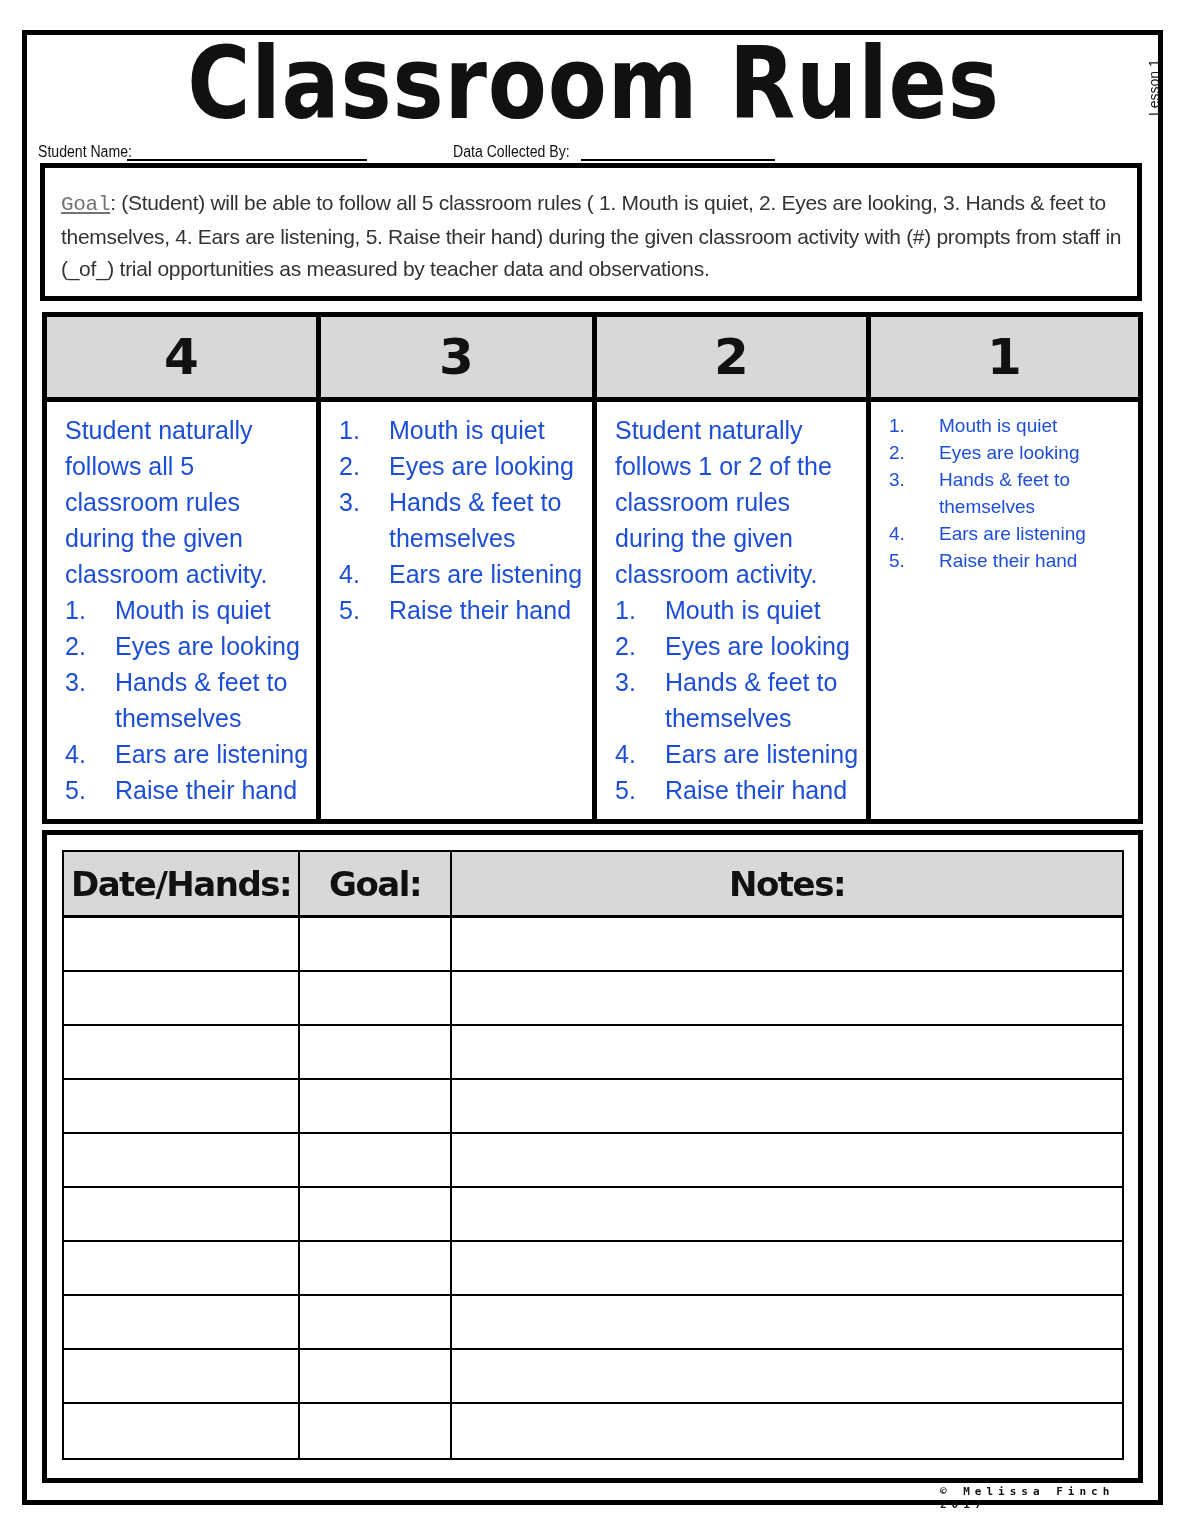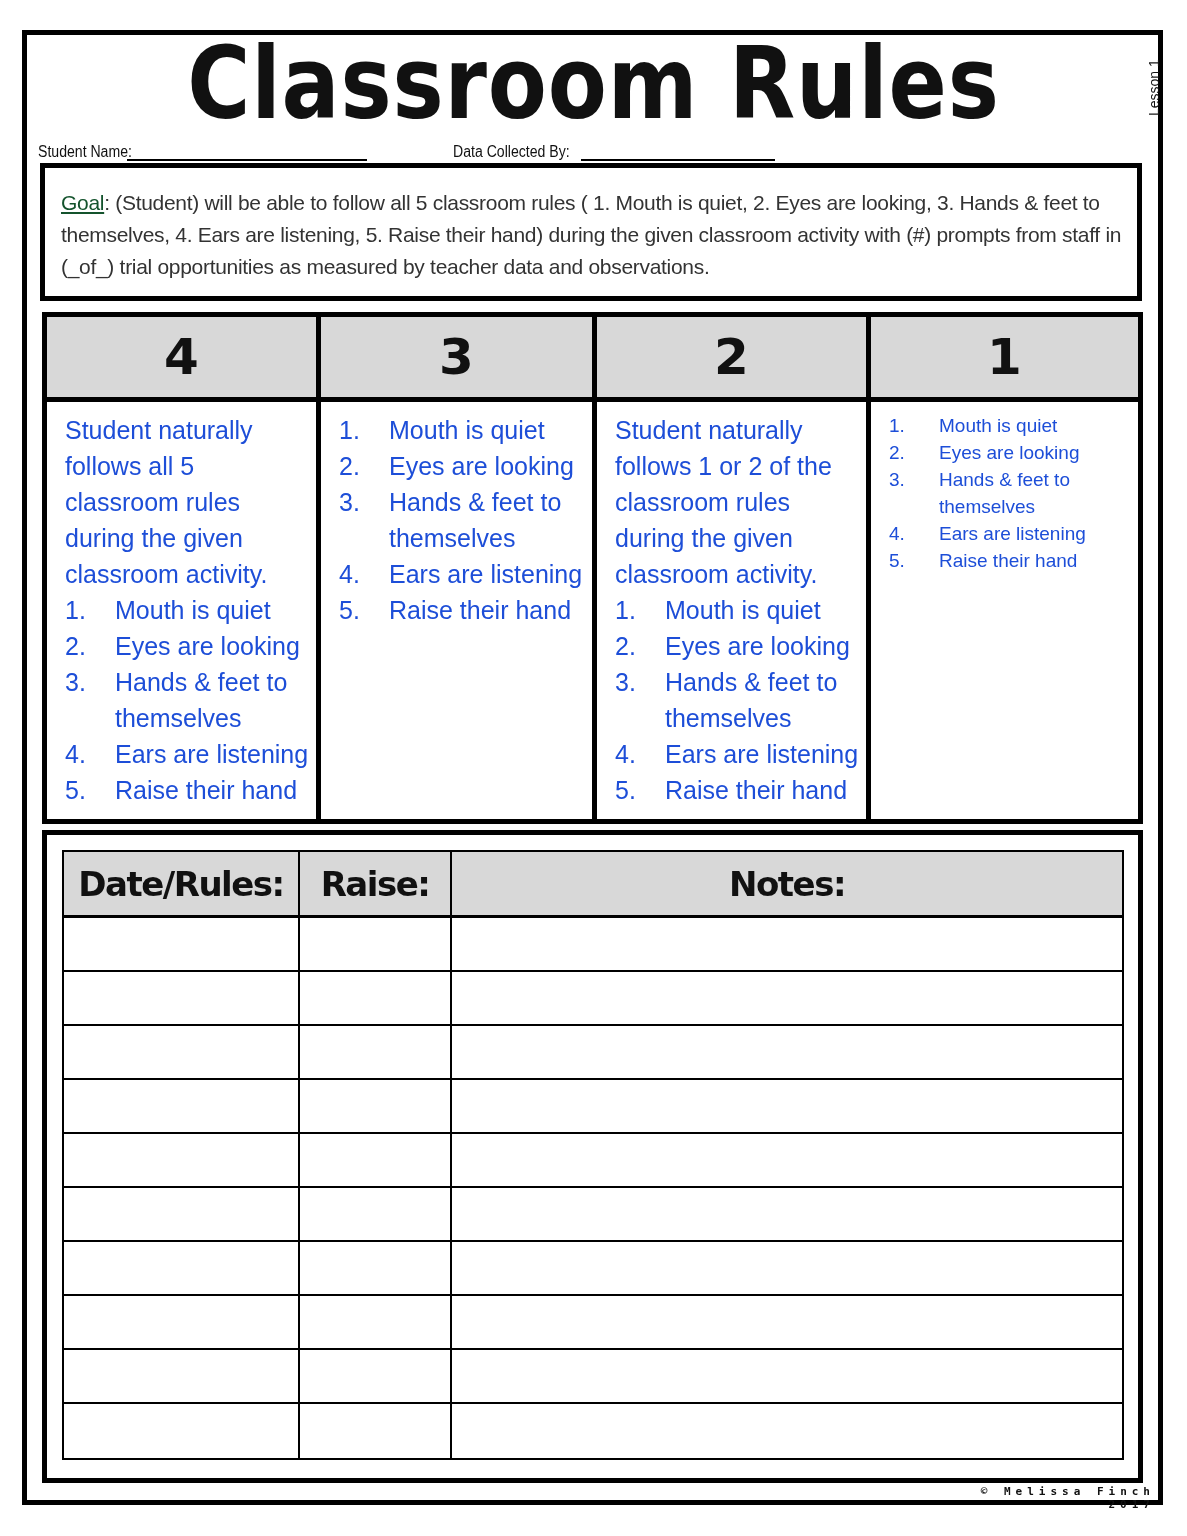--- a/index.html
+++ b/index.html
@@ -16,21 +16,21 @@
   .fields { position:absolute; left:38px; top:129px; width:1105px; height:34px;
             font-family:"Liberation Sans Narrow","Liberation Sans", sans-serif; font-size:16px; }
   .field { position:absolute; top:0; display:flex; align-items:flex-end; height:32px; }
   .field .lbl { white-space:nowrap; transform:scaleX(0.88); transform-origin:left; }
   .field .line { border-bottom:2px solid #000; height:24px; }
   .goal-box { position:absolute; left:40px; top:163px; width:1092px; height:128px;
               border:5px solid #000; background:#fff; }
   .goal-text { position:absolute; left:16px; top:19px; width:1066px;
                font-family:"Liberation Sans", sans-serif; font-size:21px; line-height:32px;
                color:#333; letter-spacing:-0.3px; }
-  .goal-label { text-decoration:underline; color:#14532d; }
+  .goal-label { text-decoration:underline; color:#737373;font-family:Liberation Mono, monospace; }
   .rubric { position:absolute; left:42px; top:312px; width:1101px; height:512px;
             border:5px solid #000; box-sizing:border-box; display:grid;
             grid-template-columns:274px 276px 274px 1fr; grid-template-rows:85px 1fr; }
   .rub-head { background:#d8d8d8; border-bottom:5px solid #000; display:flex;
               align-items:center; justify-content:center; font-weight:bold; font-size:50px;
               font-family:"DejaVu Sans", sans-serif; }
   .rub-head, .rub-body { border-right:5px solid #000; }
   .rub-head:nth-child(4), .rub-body:nth-child(8) { border-right:none; }
   .rub-body { padding:10px 6px 0 18px; font-family:"Liberation Sans", sans-serif; font-size:25px;
               line-height:36px; color:#1d4ed8; }
@@ -42,21 +42,21 @@
   .rub-list.small .num { width:50px; }
   .bottom-frame { position:absolute; left:42px; top:830px; width:1091px; height:643px;
                   border:5px solid #000; }
   .data-table { position:absolute; left:15px; top:15px; border-collapse:collapse;
                 width:1062px; }
   .data-table th, .data-table td { border:2px solid #000; padding:0; }
   .data-table tr.hdr th { border-bottom:3px solid #000; }
   .data-table th { background:#d8d8d8; height:63px; font-family:"DejaVu Sans", sans-serif;
                    font-weight:bold; font-size:34px; letter-spacing:-1.5px; }
   .data-table td { height:52px; }
-  .copyright { position:absolute; left:940px; top:1485px; width:215px; text-align:right;
+  .copyright { position:absolute; left:940px; top:1485px; width:215px; 
                font-family:"DejaVu Sans Mono", monospace; font-size:11px; letter-spacing:5px; font-weight:bold; }
 </style>
 </head>
 <body>
 
 <div class="page-frame"></div>
 
 <div class="title">Classroom Rules</div>
 <div class="lesson">Lesson 1</div>
 
@@ -183,22 +183,22 @@
 
 <div class="bottom-frame">
   <table class="data-table">
     <colgroup>
         <col style="width:236px">
         <col style="width:152px">
         <col>
       </colgroup>
     <tbody>
         <tr class="hdr">
-      <th>Date/Rules:</th>
-      <th>Raise:</th>
+      <th>Date/Hands:</th>
+      <th>Goal:</th>
       <th>Notes:</th>
     </tr>
     <tr>
           <td></td>
           <td></td>
           <td></td>
         </tr>
     <tr>
           <td></td>
           <td></td>

